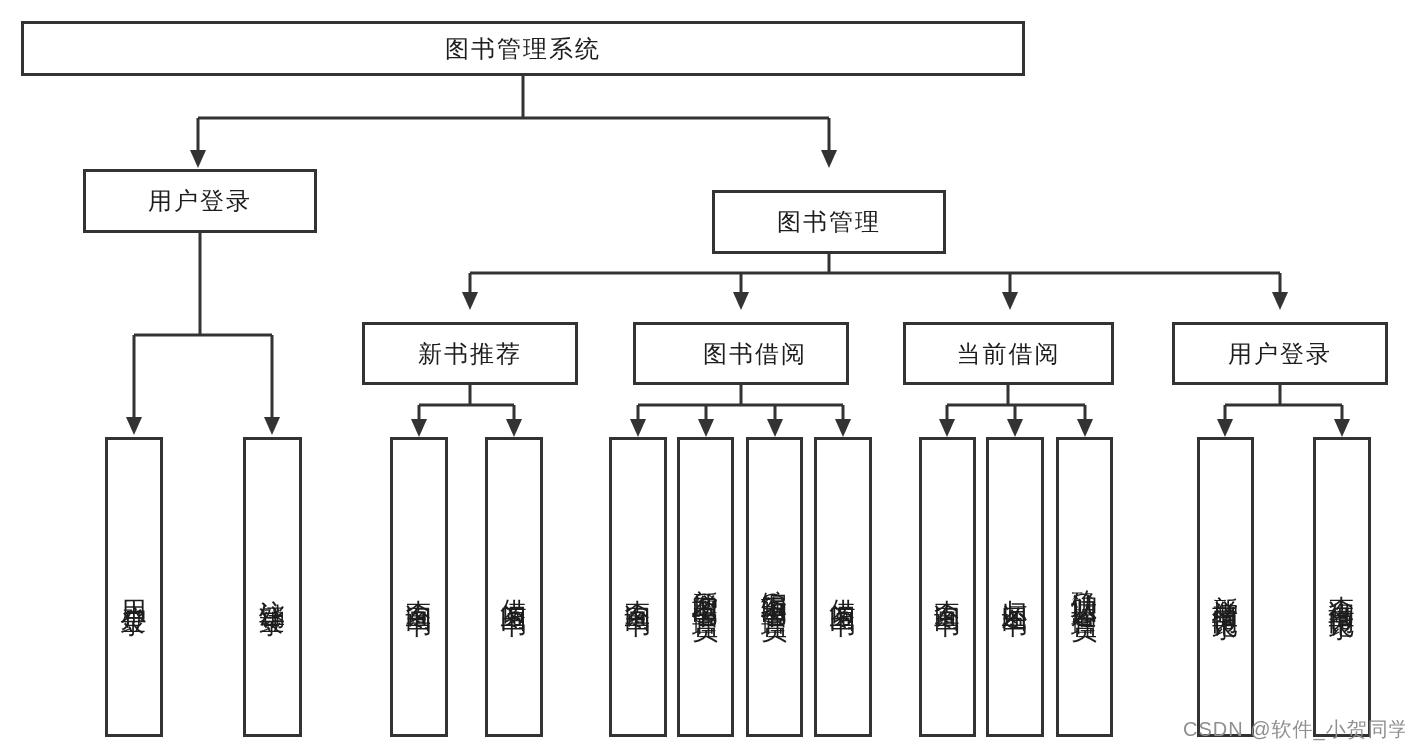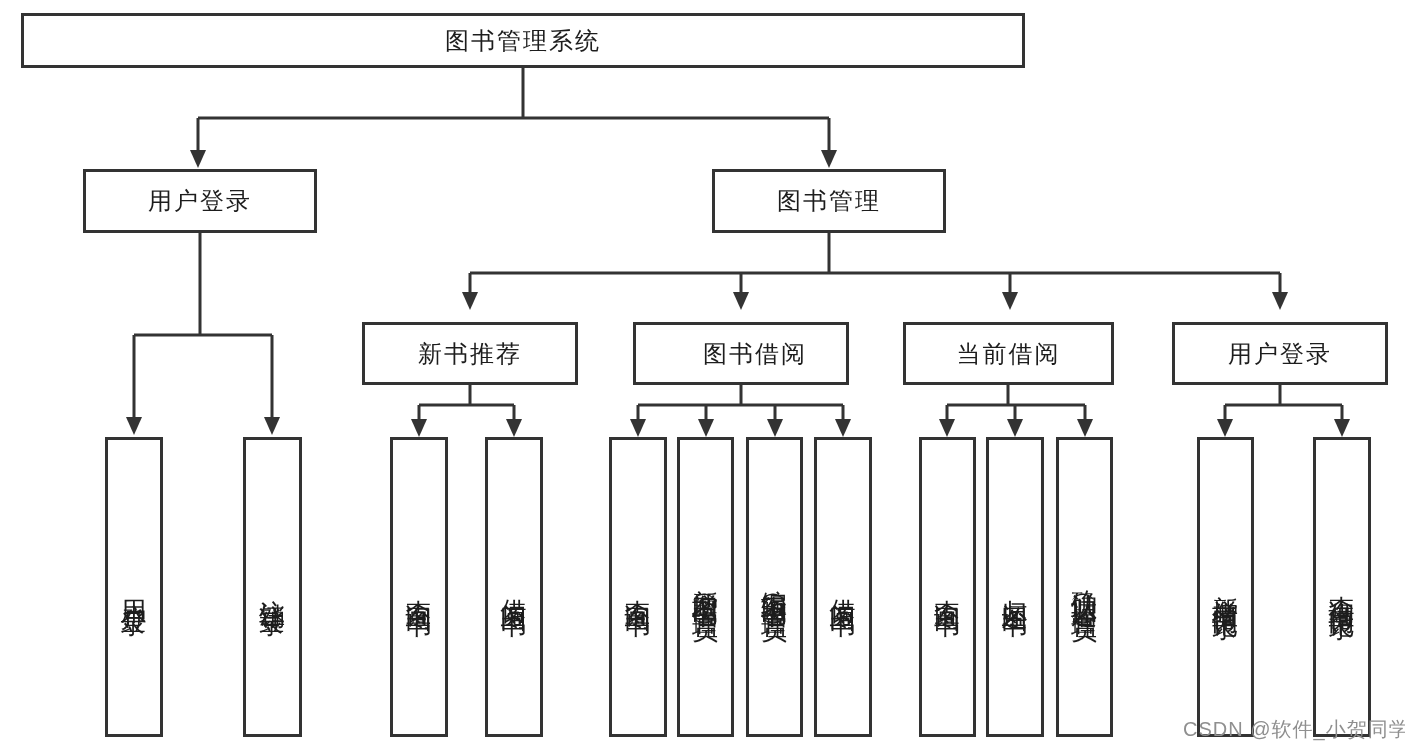--- a/index.html
+++ b/index.html
@@ -30,21 +30,21 @@
     align-items: center;
     justify-content: center;
     color: #1d1d1d;
     z-index: 2;
   }
   .hlabel {
     font-size: 24px;
     letter-spacing: 2px;
     white-space: nowrap;
   }
-  .root-box   { left: 21px;  top: 13px;  width: 1004px; height: 55px; }
+  .root-box   { left: 21px;  top: 21px;  width: 1004px; height: 55px; }
   .lvl1       { top: 169px;  height: 64px; }
   .lvl2       { top: 313px;  height: 63px; margin-top: 9px; }
   .leaf       { top: 437px;  height: 300px; }
   .vtext {
     writing-mode: vertical-rl;
     text-orientation: mixed;
     font-size: 26px;
     letter-spacing: 4px;
     line-height: 1;
     white-space: nowrap;
@@ -101,21 +101,21 @@
       <polygon points="1007,419 1023,419 1015,437"></polygon>
       <polygon points="1077,419 1093,419 1085,437"></polygon>
       <polygon points="1217,419 1233,419 1225,437"></polygon>
       <polygon points="1334,419 1350,419 1342,437"></polygon>
     </g>
   </svg>
 
   <div class="box root-box hlabel">图书管理系统</div>
 
   <div class="box lvl1 hlabel" style="left:83px; width:234px;">用户登录</div>
-  <div class="box lvl1 hlabel" style="left:712px; width:234px;">图书管理</div>
+  <div class="box lvl1 hlabel" style="left:712px; width:234px;margin-top:21px;">图书管理</div>
 
   <div class="box lvl2 hlabel" style="left:362px; width:216px;">新书推荐</div>
   <div class="box lvl2 hlabel" style="left:633px; width:216px;padding-left:28px;">图书借阅</div>
   <div class="box lvl2 hlabel" style="left:903px; width:211px;text-align:right;">当前借阅</div>
   <div class="box lvl2 hlabel" style="left:1172px; width:216px;">用户登录</div>
 
   <div class="box leaf" style="left:105px; width:58px;">
     <span class="vtext">用户登录</span>
   </div>
   <div class="box leaf" style="left:243px; width:59px;">

